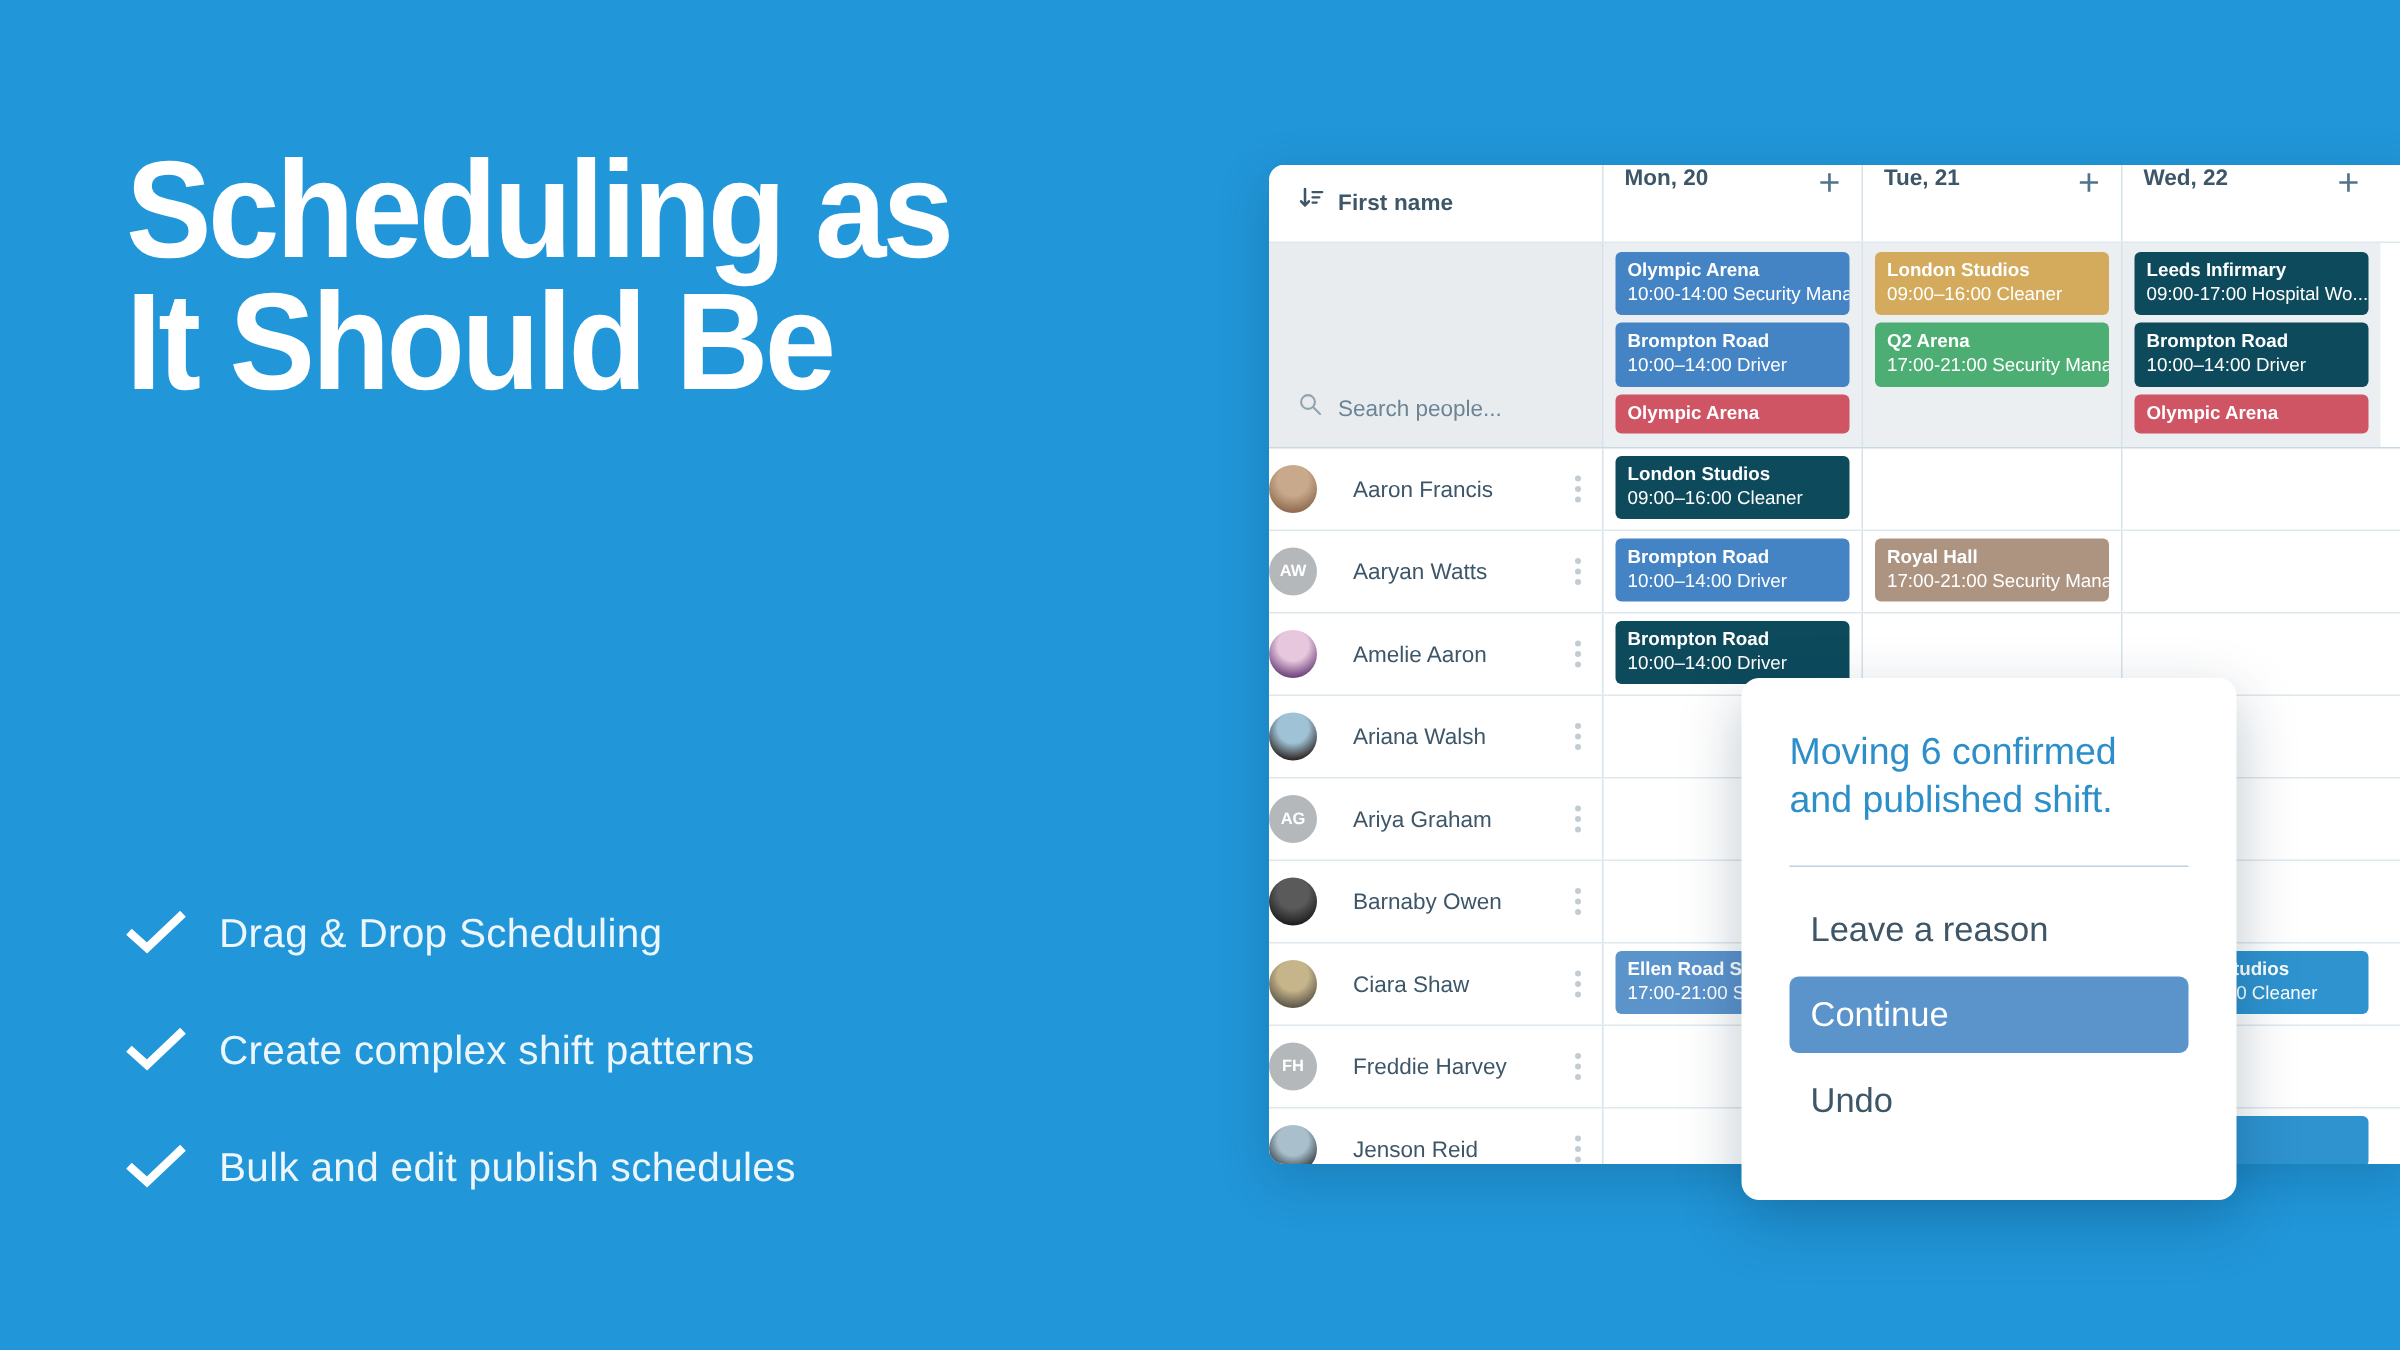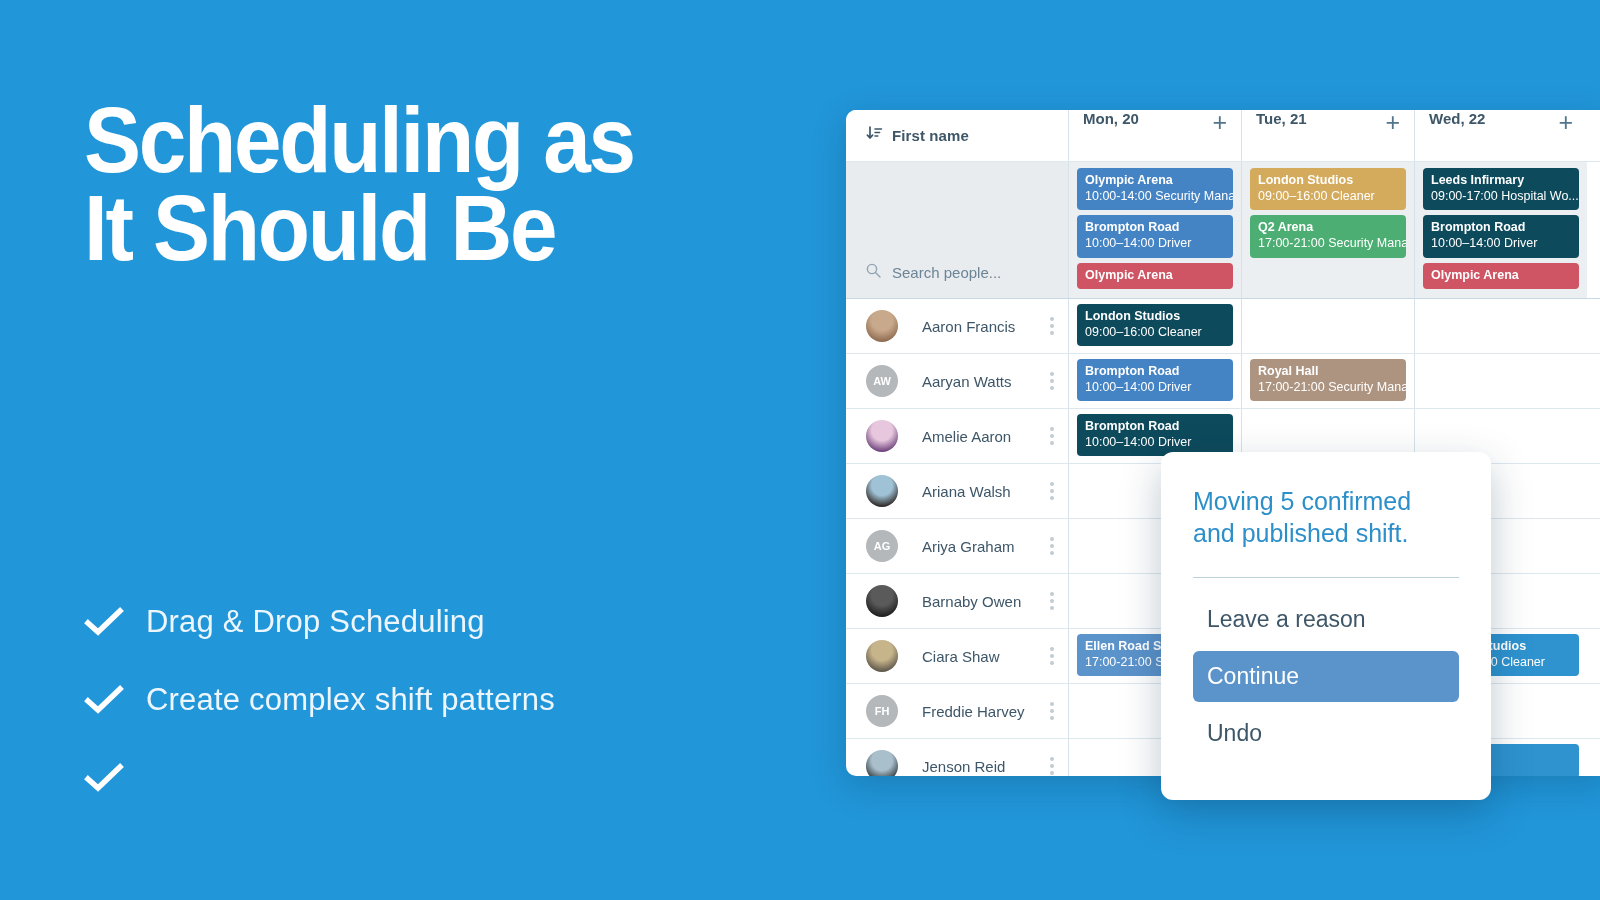--- a/index.html
+++ b/index.html
@@ -25,21 +25,21 @@
     white-space: pre-line;
   }
   .features { position: absolute; left: 84px; top: 583px; width: 700px; }
   .feature-row { display: flex; align-items: center; height: 78px; }
   .check {
     width: 40px; height: 30px; flex: none;
     position: relative; margin-right: 22px;
   }
   .check svg { display: block; }
   .feature-text {
-    font-size: 31px;
+    font-size: 27px;
     color: #ecf6fc;
     letter-spacing: 0.2px;
     font-weight: 400;
   }
 
   
   .panel {
     position: absolute;
     left: 846px; top: 110px;
     width: 760px; height: 666px;
@@ -88,21 +88,21 @@
     width: 173px; flex: none; background: #eceff1;
     border-left: 1px solid #d6e3ec;
     padding: 6px 8px 0 8px;
     position: relative; overflow: hidden;
   }
 
   
   .p-row { height: 55px; border-bottom: 1px solid #dde7ee; }
   .p-name {
     width: 222px; flex: none;
-    display: flex; align-items: center; padding-left: 20px;
+    display: flex; align-items: center; 
     position: relative;
   }
   .avatar {
     width: 32px; height: 32px; border-radius: 50%;
     flex: none; margin-right: 24px; overflow: hidden;
     display: flex; align-items: center; justify-content: center;
     font-size: 11px; font-weight: 600; color: #ffffff;
     background: #b4b8bb;
   }
   .p-label { font-size: 15px; color: #3d5668; white-space: nowrap; }
@@ -180,20 +180,21 @@
           </svg>
       </span>
       <span class="feature-text">Create complex shift patterns</span>
     </div>
     <div class="feature-row">
       <span class="check">
         <svg width="40" height="30" viewBox="0 0 40 30">
             <path d="M4 16 L14 25 L36 4" fill="none" stroke="#ffffff" stroke-width="5.5" stroke-linecap="square" stroke-linejoin="miter"></path>
           </svg>
       </span>
+      <span class="feature-text">Bulk and edit publish schedules</span>
     </div>
   </div>
 
   <div class="panel">
     <div class="grid">
 
       <div class="row hdr-row">
         <div class="c-name">
           <div class="hdr-name">
             <span class="sort-icon">
@@ -434,20 +435,20 @@
               <div class="shift compact" style="background: rgb(46, 147, 207); height: 34px;">
                 <div class="shift-title"></div>
               </div>
             </div>
           </div>
         </div>
     </div>
   </div>
 
   <div class="modal">
-    <div class="modal-title">Moving 5 confirmed and published shift.</div>
+    <div class="modal-title">Moving 6 confirmed and published shift.</div>
     <div class="modal-rule"></div>
     <div class="modal-item first">Leave a reason</div>
     <div class="modal-item primary">Continue</div>
     <div class="modal-item last">Undo</div>
   </div>
 
 </div>
 
 </body></html>

